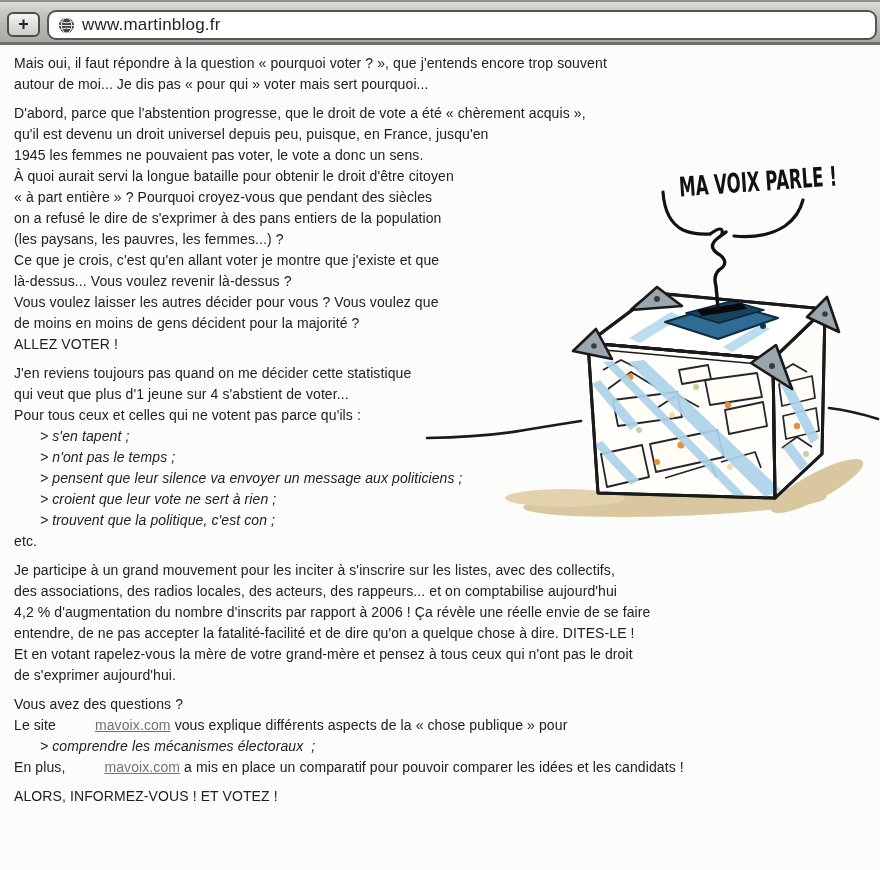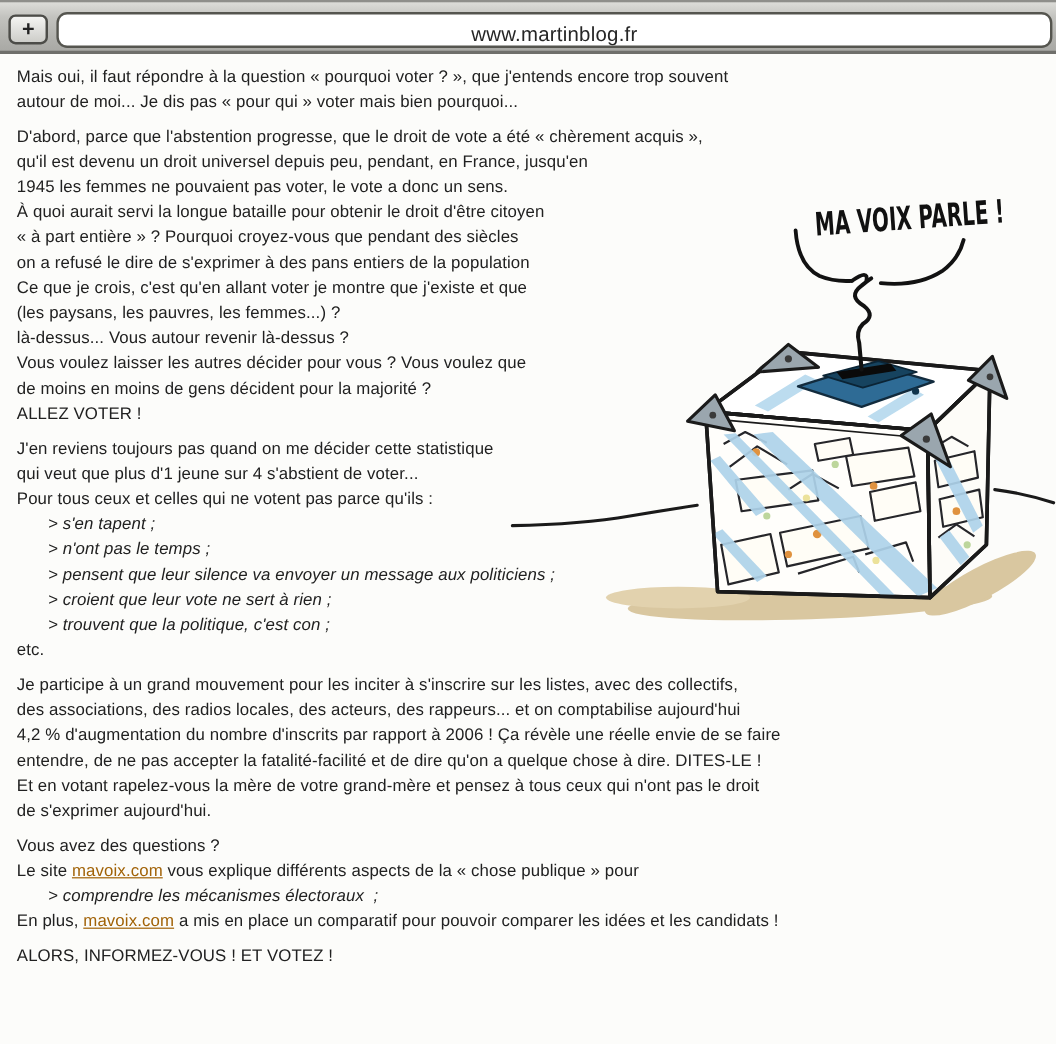--- a/index.html
+++ b/index.html
@@ -18,61 +18,61 @@
   .new-tab{
     position:absolute;left:7px;top:10px;width:33px;height:25px;box-sizing:border-box;
     background:linear-gradient(#f4f4f2,#cdcdc9);
     border:2px solid #4c4c48;border-radius:6px;
     font-size:18px;line-height:20px;font-weight:bold;text-align:center;color:#222;
     cursor:pointer;
   }
   .addr{
     position:absolute;left:47px;top:8px;right:3px;height:30px;box-sizing:border-box;
     background:#fff;border:2px solid #55554f;border-radius:9px;
-    display:flex;align-items:center;padding:0 9px;gap:7px;flex-direction:column;
+    display:flex;align-items:center;padding:0 9px;gap:7px;
   }
   .addr .url{font-size:17px;color:#262626;letter-spacing:.2px;}
   
   .content{position:absolute;top:46px;left:14px;right:0;padding-top:7px;}
   .block{margin:0 0 8px 0;}
   .line{height:21px;line-height:21px;font-size:14px;color:#212121;white-space:pre;letter-spacing:.1px;}
   .line.ind{padding-left:26px;font-style:italic;}
-  .lnk{color:#a16207;text-decoration:underline;cursor:pointer;}
+  .lnk{color:#737373;text-decoration:underline;cursor:pointer;margin-left:35px;}
   
   .illus{position:absolute;left:425px;top:146px;width:455px;height:404px;pointer-events:none;}
 </style>
 </head>
 <body>
 
 <div class="browser-bar">
   <div class="new-tab">+</div>
   <div class="addr">
     <svg width="17" height="17" viewBox="0 0 17 17">
       <circle cx="8.5" cy="8.5" r="7.6" fill="#45454a"></circle>
       <path d="M8.5,1 A 5.2 7.5 0 0 0 8.5,16 A 5.2 7.5 0 0 0 8.5,1 M1,8.5 H16 M2.2,4.7 Q8.5,7 14.8,4.7 M2.2,12.3 Q8.5,10 14.8,12.3" fill="none" stroke="#e8e8ee" stroke-width="1"></path>
     </svg>
     <span class="url">www.martinblog.fr</span>
   </div>
 </div>
 
 <div class="content">
     <div class="block">
       <div class="line"><span>Mais oui, il faut répondre à la question « pourquoi voter ? », que j'entends encore trop souvent</span></div>
-      <div class="line"><span>autour de moi... Je dis pas « pour qui » voter mais bien pourquoi...</span></div>
+      <div class="line"><span>autour de moi... Je dis pas « pour qui » voter mais sert pourquoi...</span></div>
     </div>
     <div class="block">
       <div class="line"><span>D'abord, parce que l'abstention progresse, que le droit de vote a été « chèrement acquis »,</span></div>
-      <div class="line"><span>qu'il est devenu un droit universel depuis peu, pendant, en France, jusqu'en</span></div>
+      <div class="line"><span>qu'il est devenu un droit universel depuis peu, puisque, en France, jusqu'en</span></div>
       <div class="line"><span>1945 les femmes ne pouvaient pas voter, le vote a donc un sens.</span></div>
       <div class="line"><span>À quoi aurait servi la longue bataille pour obtenir le droit d'être citoyen</span></div>
       <div class="line"><span>« à part entière » ? Pourquoi croyez-vous que pendant des siècles</span></div>
       <div class="line"><span>on a refusé le dire de s'exprimer à des pans entiers de la population</span></div>
+      <div class="line"><span>(les paysans, les pauvres, les femmes...) ?</span></div>
       <div class="line"><span>Ce que je crois, c'est qu'en allant voter je montre que j'existe et que</span></div>
-      <div class="line"><span>(les paysans, les pauvres, les femmes...) ?</span></div>
-      <div class="line"><span>là-dessus... Vous autour revenir là-dessus ?</span></div>
+      <div class="line"><span>là-dessus... Vous voulez revenir là-dessus ?</span></div>
       <div class="line"><span>Vous voulez laisser les autres décider pour vous ? Vous voulez que</span></div>
       <div class="line"><span>de moins en moins de gens décident pour la majorité ?</span></div>
       <div class="line"><span>ALLEZ VOTER !</span></div>
     </div>
     <div class="block">
       <div class="line"><span>J'en reviens toujours pas quand on me décider cette statistique</span></div>
       <div class="line"><span>qui veut que plus d'1 jeune sur 4 s'abstient de voter...</span></div>
       <div class="line"><span>Pour tous ceux et celles qui ne votent pas parce qu'ils :</span></div>
       <div class="line ind"><span>&gt; s'en tapent ;</span></div>
       <div class="line ind"><span>&gt; n'ont pas le temps ;</span></div>

